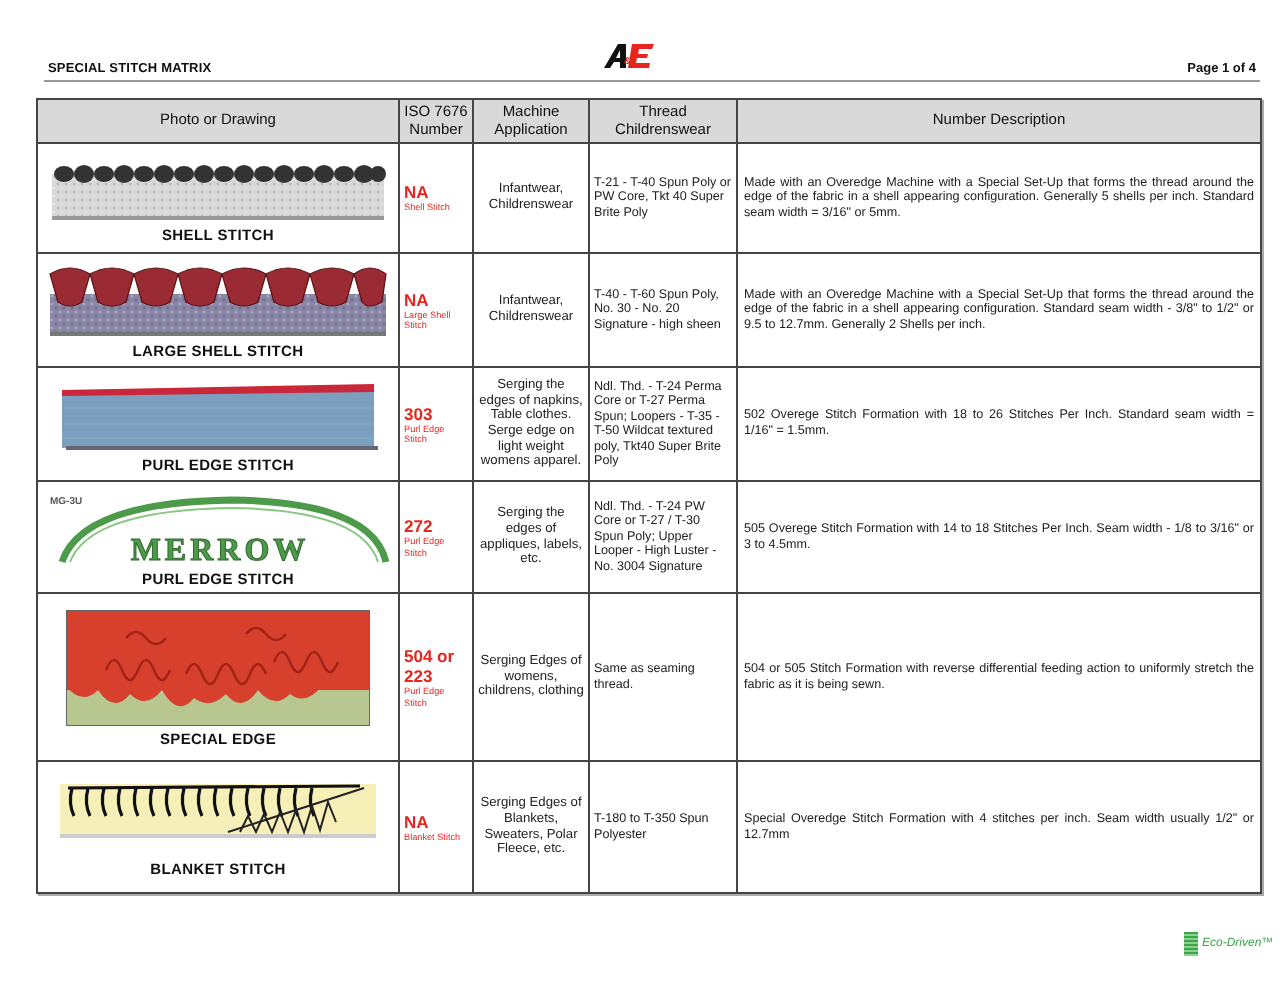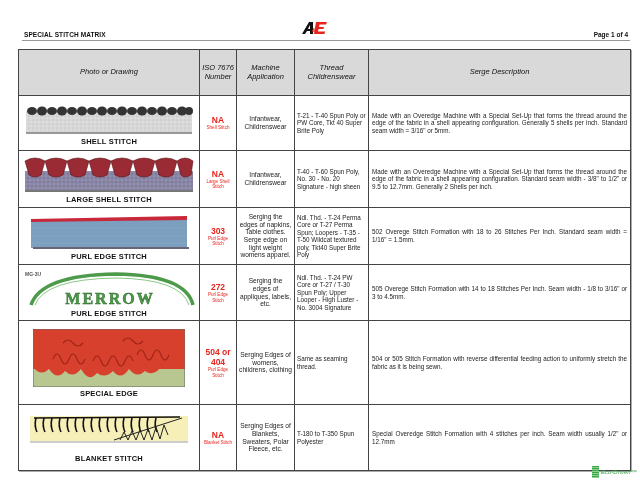--- a/index.html
+++ b/index.html
@@ -6,29 +6,29 @@
   body { width: 640px; height: 495px; position: relative; overflow: hidden;
          font-family: "Liberation Sans", sans-serif; color: #111; }
   .hdr-left { position: absolute; left: 24px; top: 31px; font-size: 6.5px; font-weight: bold; letter-spacing: 0.1px; }
   .hdr-right { position: absolute; right: 12px; top: 31px; font-size: 6.5px; font-weight: bold; }
   .logo { position: absolute; left: 300px; top: 21px; width: 30px; height: 14px; }
   .hdr-rule { position: absolute; left: 22px; top: 40px; width: 608px; height: 1px; background: #999; }
 
   table.matrix { position: absolute; left: 18px; top: 49px; width: 613px; border-collapse: collapse;
                  table-layout: fixed; border: 1px solid #444; box-shadow: 1px 1px 0 #aaa; }
   table.matrix th { background: #d9d9d9; font-weight: normal; font-size: 7.5px; line-height: 8.5px;
-                    border: 1px solid #444; padding: 13px 2px; height: 19px; text-align: center; font-style: italic; }
+                    border: 1px solid #444; padding: 1px 2px; height: 19px; text-align: center; }
   table.matrix td { border: 1px solid #444; vertical-align: middle; padding: 0 2px; }
   .c1 { width: 181px; } .c2 { width: 37px; } .c3 { width: 58px; } .c4 { width: 74px; }
 
   .photo-cell { text-align: center; position: relative; }
   .photo { margin: 2px auto 2px; display: block; }
   .stitch-name { font-size: 7.5px; font-weight: bold; text-align: center; letter-spacing: 0.2px; }
 
-  .iso { text-align: center; color: #e8251d; }
+  .iso { text-align: left; color: #e8251d; }
   .iso-num { font-size: 8.5px; font-weight: bold; line-height: 10px; }
   .iso-sub { font-size: 4.6px; line-height: 5.4px; }
 
   .app { text-align: center; font-size: 6.6px; line-height: 7.6px; color: #222; }
   .thread { font-size: 6.3px; line-height: 7.5px; color: #222; text-align: left; }
   .desc { font-size: 6.3px; line-height: 7.6px; color: #222; text-align: justify; padding: 0 3px !important; }
 
   .eco { position: absolute; left: 592px; top: 466px; display: flex; align-items: center; }
   .eco-bars { width: 7px; height: 12px; margin-right: 2px;
               background: repeating-linear-gradient(to bottom, #3aa64a 0 1px, #8fd18f 1px 2px); }
@@ -54,21 +54,21 @@
       <col class="c3">
       <col class="c4">
       <col>
     </colgroup>
   <thead>
     <tr>
       <th>Photo or Drawing</th>
       <th>ISO 7676 Number</th>
       <th>Machine Application</th>
       <th>Thread Childrenswear</th>
-      <th>Serge Description</th>
+      <th>Number Description</th>
     </tr>
   </thead>
   <tbody>
 
     <tr style="height:55px">
       <td class="photo-cell">
         <svg class="photo" width="170" height="32" viewBox="0 0 170 32">
           <defs>
             <pattern id="grain1" width="4" height="4" patternUnits="userSpaceOnUse">
               <rect width="4" height="4" fill="#d8d8d8"></rect>
@@ -196,21 +196,21 @@
             <path d="M60,32 q4,-10 8,0 q4,10 8,0 q4,-10 8,0 q4,10 8,0 q4,-10 8,0"></path>
             <path d="M104,26 q4,-10 8,0 q4,10 8,0 q4,-10 8,0 q4,10 8,0"></path>
             <path d="M30,14 q5,-6 10,0 q5,6 10,0"></path>
               <path d="M90,12 q5,-6 10,0 q5,6 10,0"></path>
           </g>
           <rect x="0" y="0" width="152" height="58" fill="none" stroke="#666" stroke-width="1"></rect>
         </svg>
         <div class="stitch-name">SPECIAL EDGE</div>
       </td>
       <td class="iso">
-        <div class="iso-num">504 or 404</div>
+        <div class="iso-num">504 or 223</div>
         <div class="iso-sub">Purl Edge Stitch</div>
       </td>
       <td class="app">Serging Edges of womens, childrens, clothing</td>
       <td class="thread">Same as seaming thread.</td>
       <td class="desc">504 or 505 Stitch Formation with reverse differential feeding action to uniformly stretch the fabric as it is being sewn.</td>
     </tr>
 
     <tr style="height:66px">
       <td class="photo-cell">
         <svg class="photo" width="158" height="30" viewBox="0 0 158 30">

